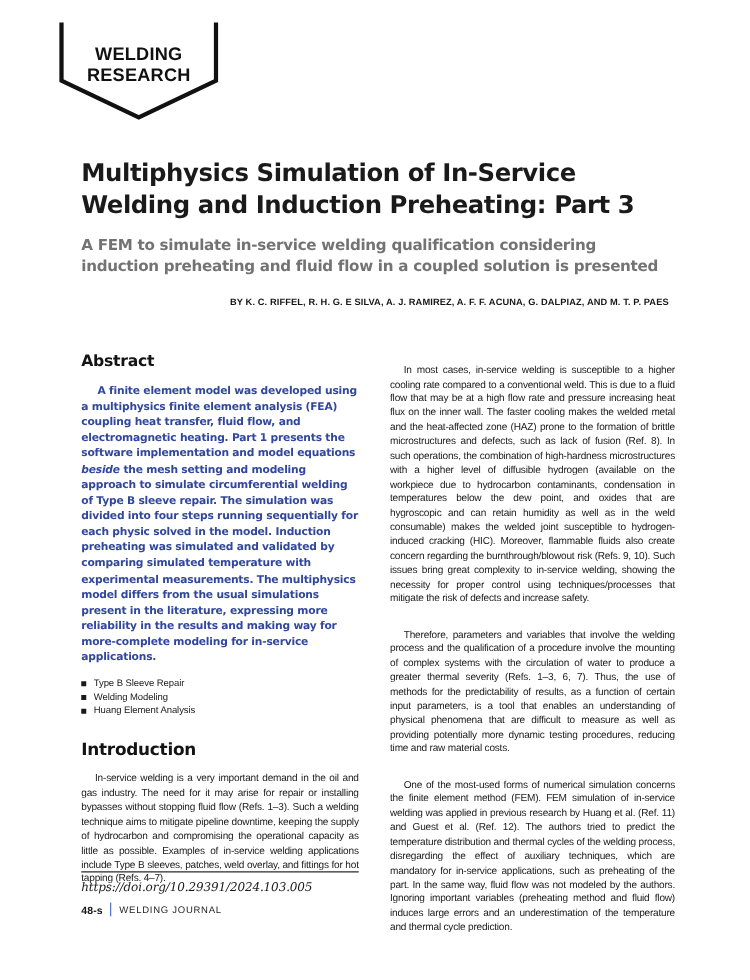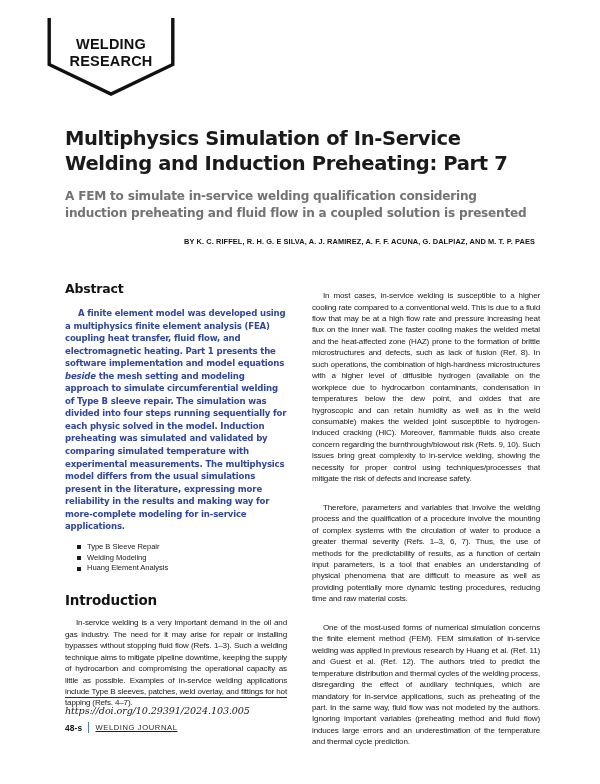--- a/index.html
+++ b/index.html
@@ -125,21 +125,21 @@
     text-indent: 13px;
   }
   .abstract-body i {
     font-style: italic;
   }
 
   .kw-head {
     margin-top: 21px;
   }
   .kw-list {
-    margin: 12px;
+    margin: 0;
     padding: 0;
     list-style: none;
     margin-top: 9px;
   }
   .kw-list li {
     font-family: "Liberation Sans", sans-serif;
     font-size: 7.6px;
     line-height: 10.8px;
     color: #1a1a1a;
     letter-spacing: -0.05px;
@@ -211,39 +211,38 @@
     width: 1.3px;
     height: 11px;
     background: #5577c8;
     margin: 0 6px;
   }
   .folio-journal {
     font-family: "Liberation Sans", sans-serif;
     font-size: 7.6px;
     letter-spacing: 0.6px;
     color: #1f1f1f;
-    text-decoration: underline;
   }
 </style>
 </head>
 <body>
 
 <div class="page">
 
   <div class="masthead">
     <svg class="badge-shape" viewBox="0 0 128 78" preserveAspectRatio="none">
       <path d="M2.2,-6 L2.2,46.5 L64,76 L125.8,46.5 L125.8,-6" fill="none" stroke="#111111" stroke-width="3.4"></path>
     </svg>
     <div class="badge-text">
       <div>WELDING</div>
       <div>RESEARCH</div>
     </div>
   </div>
 
-  <h1 class="title">Multiphysics Simulation of In-Service Welding and Induction Preheating: Part 7</h1>
+  <h1 class="title">Multiphysics Simulation of In-Service Welding and Induction Preheating: Part 3</h1>
 
   <h2 class="subtitle">A FEM to simulate in-service welding qualification considering induction preheating and fluid flow in a coupled solution is presented</h2>
 
   <div class="authors">BY K. C. RIFFEL, R. H. G. E SILVA, A. J. RAMIREZ, A. F. F. ACUNA, G. DALPIAZ, AND M. T. P. PAES</div>
 
   <div class="col-left">
 
     <div class="sec-head">Abstract</div>
 
     <p class="abstract-body"><span>A finite element model was developed using a multiphysics finite element analysis (FEA) coupling heat transfer, fluid flow, and electromagnetic heating. Part 1 presents the software implementation and model equations </span><i>beside</i><span> the mesh setting and modeling approach to simulate circumferential welding of Type B sleeve repair. The simulation was divided into four steps running sequentially for each physic solved in the model. Induction preheating was simulated and validated by comparing simulated temperature with experimental measurements. The multiphysics model differs from the usual simulations present in the literature, expressing more reliability in the results and making way for more-complete modeling for in-service applications.</span></p>

